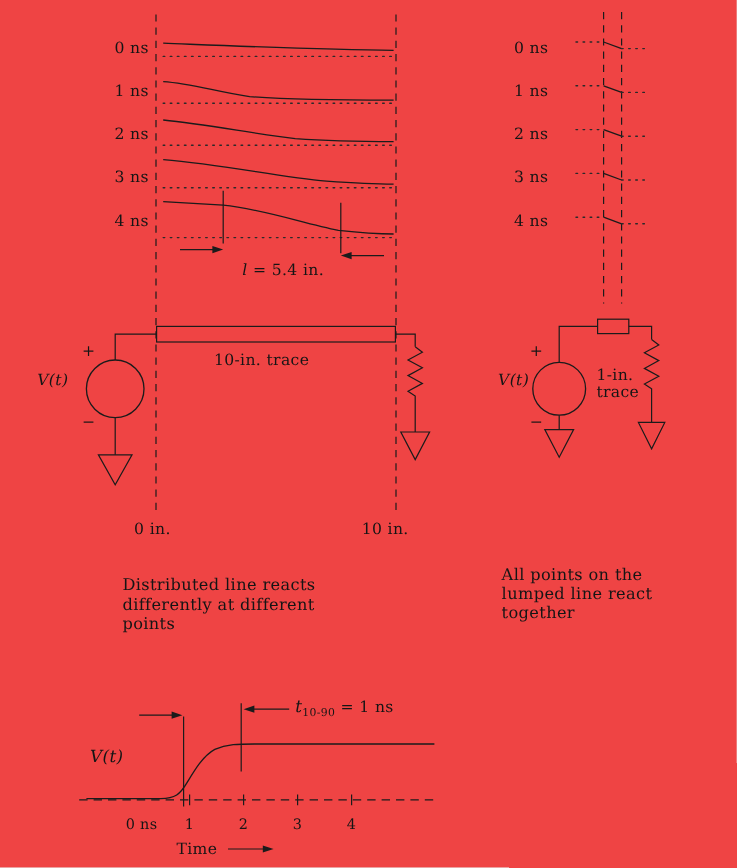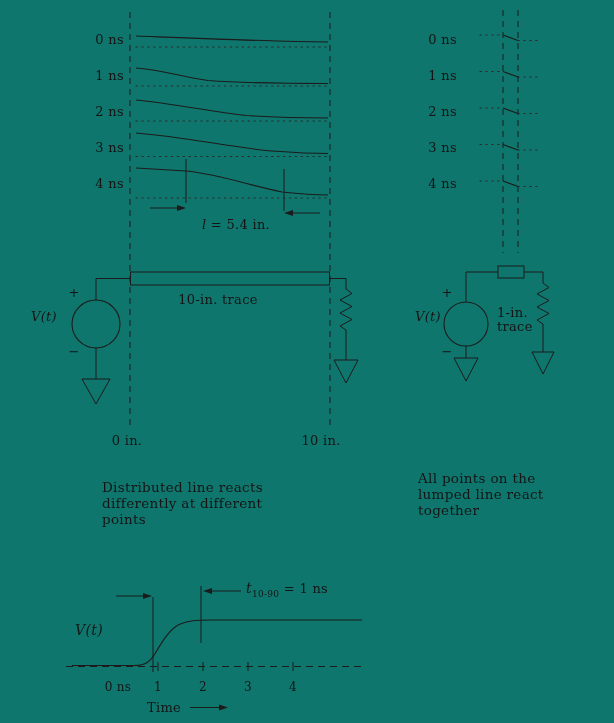--- a/index.html
+++ b/index.html
@@ -1,19 +1,19 @@
 <!DOCTYPE html>
 <html><head>
 <meta charset="utf-8">
 <style>
   html,body{margin:0;padding:0;background:#e8e8e6;}
   .page{
     position:relative;
     width:614px;height:723px;
-    background:#0f766e;
+    background:#ef4444;
     font-family:"DejaVu Serif", serif;
     overflow:hidden;
   }
   svg{position:absolute;left:0;top:0;}
   .ink{stroke:#1b1b1b;fill:none;stroke-width:1.1;}
   .thin{stroke:#1b1b1b;fill:none;stroke-width:1;}
   .dash{stroke:#1b1b1b;fill:none;stroke-width:1;stroke-dasharray:6 5;}
   .dots{stroke:#2a2a2a;fill:none;stroke-width:1.2;stroke-dasharray:1.3 4.6;stroke-linecap:round;}
   .fillhead{fill:#1b1b1b;stroke:none;}
   text{fill:#151515;font-family:"DejaVu Serif", serif;font-size:13px;letter-spacing:.3px;}

